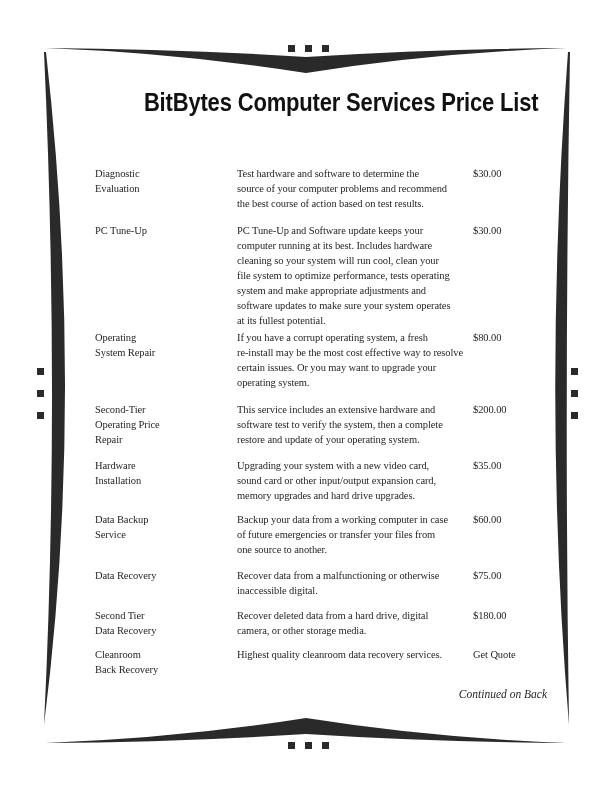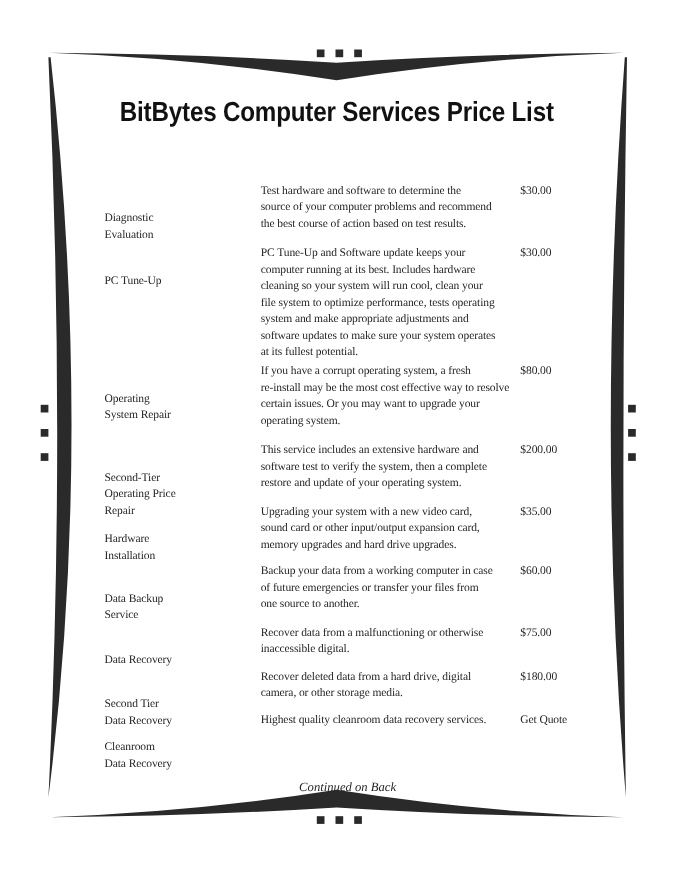--- a/index.html
+++ b/index.html
@@ -7,22 +7,22 @@
     width: 612px; height: 792px;
     background: #ffffff;
     font-family: "Liberation Sans", sans-serif;
     position: relative;
     overflow: hidden;
   }
   .sheet { position: absolute; inset: 0; width: 612px; height: 792px; }
   svg.ornaments { position: absolute; inset: 0; pointer-events: none; }
 
   .title-wrap {
-    position: absolute; left: 75px; top: 88px; width: 462px;
-    text-align: center;
+    position: absolute; left: 103px; top: 88px; width: 462px;
+    text-align: right;
   }
   .title-text {
     display: inline-block;
     font-family: "Liberation Sans", sans-serif;
     font-weight: 700;
     font-size: 25px;
     color: #111111;
     letter-spacing: -0.2px;
     transform: scaleX(0.88);
     transform-origin: center top;
@@ -44,27 +44,27 @@
   .h-price { left: 378px; }
 
   .row { position: absolute; left: 95px; width: 442px; }
   .cell {
     position: absolute; top: 0;
     font-family: "Liberation Serif", "DejaVu Serif", serif;
     font-size: 10.5px; line-height: 15px; color: #262626;
     letter-spacing: -0.1px;
     white-space: pre-line;
   }
-  .svc   { left: 0; width: 108px; margin-top: 25px; }
+  .svc   { left: 0; width: 108px; }
   .desc  { left: 110px; width: 300px; margin-left: 32px; }
   .price { left: 378px; width: 64px; white-space: nowrap; }
 
   .footer-note {
-    position: absolute; left: 85px; top: 710px; width: 462px;
-    text-align: center;
+    position: absolute; left: 85px; top: 688px; width: 462px;
+    text-align: right;
     font-family: "Liberation Serif", "DejaVu Serif", serif;
     font-style: italic; font-size: 11.5px; color: #262626;
   }
 </style>
 </head>
 <body>
 
 <div class="sheet">
 
   <svg class="ornaments" viewBox="0 0 612 792" width="612" height="792">
@@ -169,20 +169,20 @@
   <div class="row" style="top:608px">
     <div class="cell svc">Second Tier
 Data Recovery</div>
     <div class="cell desc">Recover deleted data from a hard drive, digital
 camera, or other storage media.</div>
     <div class="cell price">$180.00</div>
   </div>
 
   <div class="row" style="top:647px">
     <div class="cell svc">Cleanroom
-Data Recovery</div>
+Back Recovery</div>
     <div class="cell desc">Highest quality cleanroom data recovery services.</div>
     <div class="cell price">Get Quote</div>
   </div>
 
   <div class="footer-note">Continued on Back</div>
 
 </div>
 
 </body></html>

